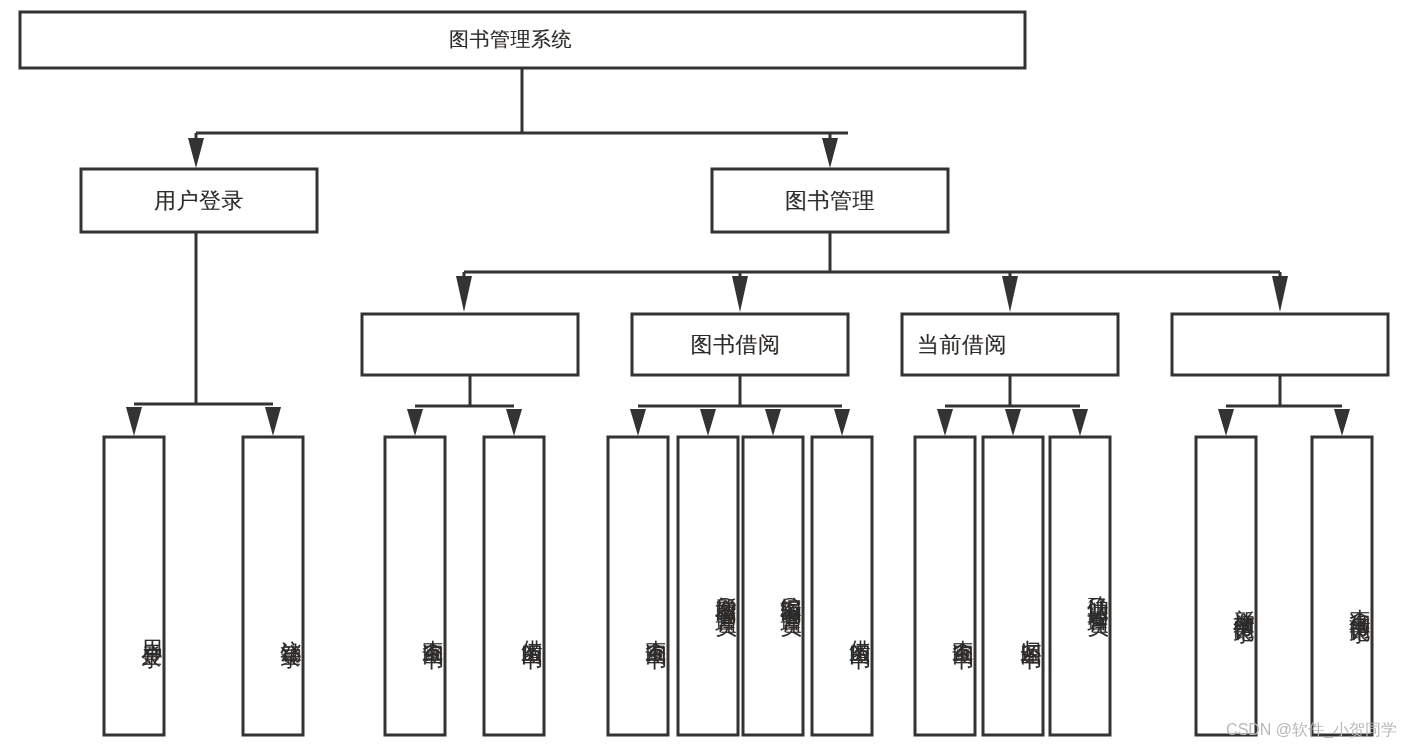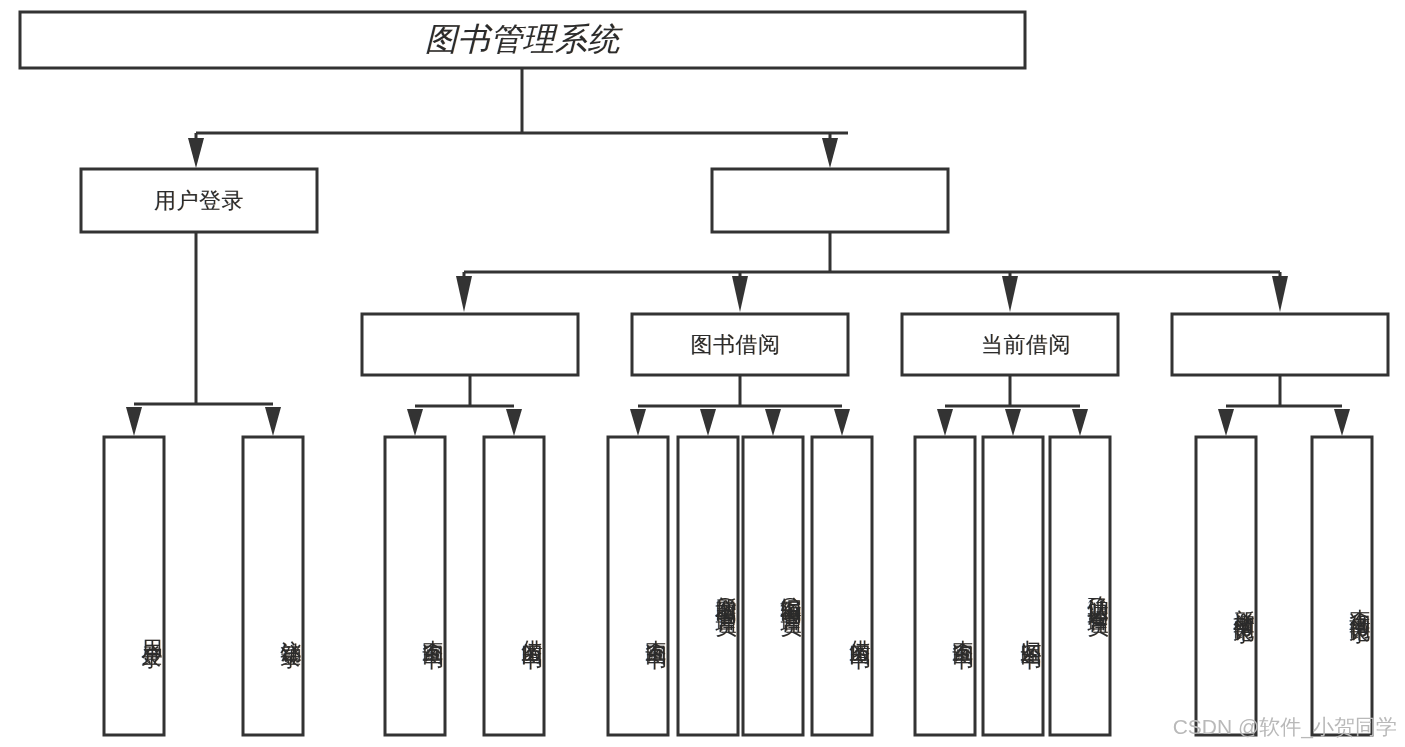--- a/index.html
+++ b/index.html
@@ -56,21 +56,21 @@
     justify-content: center;
     padding-top: 6px;
     box-sizing: border-box;
     font-size: 21px;
     letter-spacing: 3px;
   }
   .watermark {
     position: absolute;
     right: 8px;
     bottom: 6px;
-    font-size: 21px;
+    font-size: 16px;
     color: #b9b9b9;
     white-space: nowrap;
     font-family: "Liberation Sans", "DejaVu Sans", sans-serif;
   }
 </style>
 </head>
 <body>
 
 <div id="diagram-root">
 
@@ -154,26 +154,27 @@
     <rect class="node-box" x="678" y="437" width="60" height="298"></rect>
     <rect class="node-box" x="743" y="437" width="60" height="298"></rect>
     <rect class="node-box" x="812" y="437" width="60" height="298"></rect>
     <rect class="node-box" x="915" y="437" width="60" height="298"></rect>
     <rect class="node-box" x="983" y="437" width="60" height="298"></rect>
     <rect class="node-box" x="1050" y="437" width="60" height="298"></rect>
     <rect class="node-box" x="1196" y="437" width="60" height="298"></rect>
     <rect class="node-box" x="1312" y="437" width="60" height="298"></rect>
   </svg>
 
-  <div class="node-label" style="left:20px; top:12px; width:1005px; height:56px; font-size:32px;font-style:italic;">图书管理系统</div>
+  <div class="node-label" style="left:8px; top:12px; width:1005px; height:56px; font-size:20px;">图书管理系统</div>
 
   <div class="node-label" style="left:81px; top:169px; width:236px; height:63px;">用户登录</div>
+  <div class="node-label" style="left:712px; top:169px; width:236px; height:63px;">图书管理</div>
 
   <div class="node-label" style="left:632px; top:314px; width:207px; height:61px;">图书借阅</div>
-  <div class="node-label" style="left:918px; top:314px; width:216px; height:61px;">当前借阅</div>
+  <div class="node-label" style="left:854px; top:314px; width:216px; height:61px;">当前借阅</div>
 
   <div class="node-label vertical" style="left:104px; top:516px; width:60px; height:219px;">用户登录</div>
   <div class="node-label vertical" style="left:243px; top:516px; width:60px; height:219px;">注销登录</div>
   <div class="node-label vertical" style="left:385px; top:516px; width:60px; height:219px;">查询图书</div>
   <div class="node-label vertical" style="left:484px; top:516px; width:60px; height:219px;">借阅图书</div>
   <div class="node-label vertical" style="left:608px; top:516px; width:60px; height:219px;">查询图书</div>
   <div class="node-label vertical" style="left:678px; top:444px; width:60px; height:291px;">新增图书（管理员）</div>
   <div class="node-label vertical" style="left:743px; top:444px; width:60px; height:291px;">编辑图书（管理员）</div>
   <div class="node-label vertical" style="left:812px; top:516px; width:60px; height:219px;">借阅图书</div>
   <div class="node-label vertical" style="left:915px; top:516px; width:60px; height:219px;">查询图书</div>

